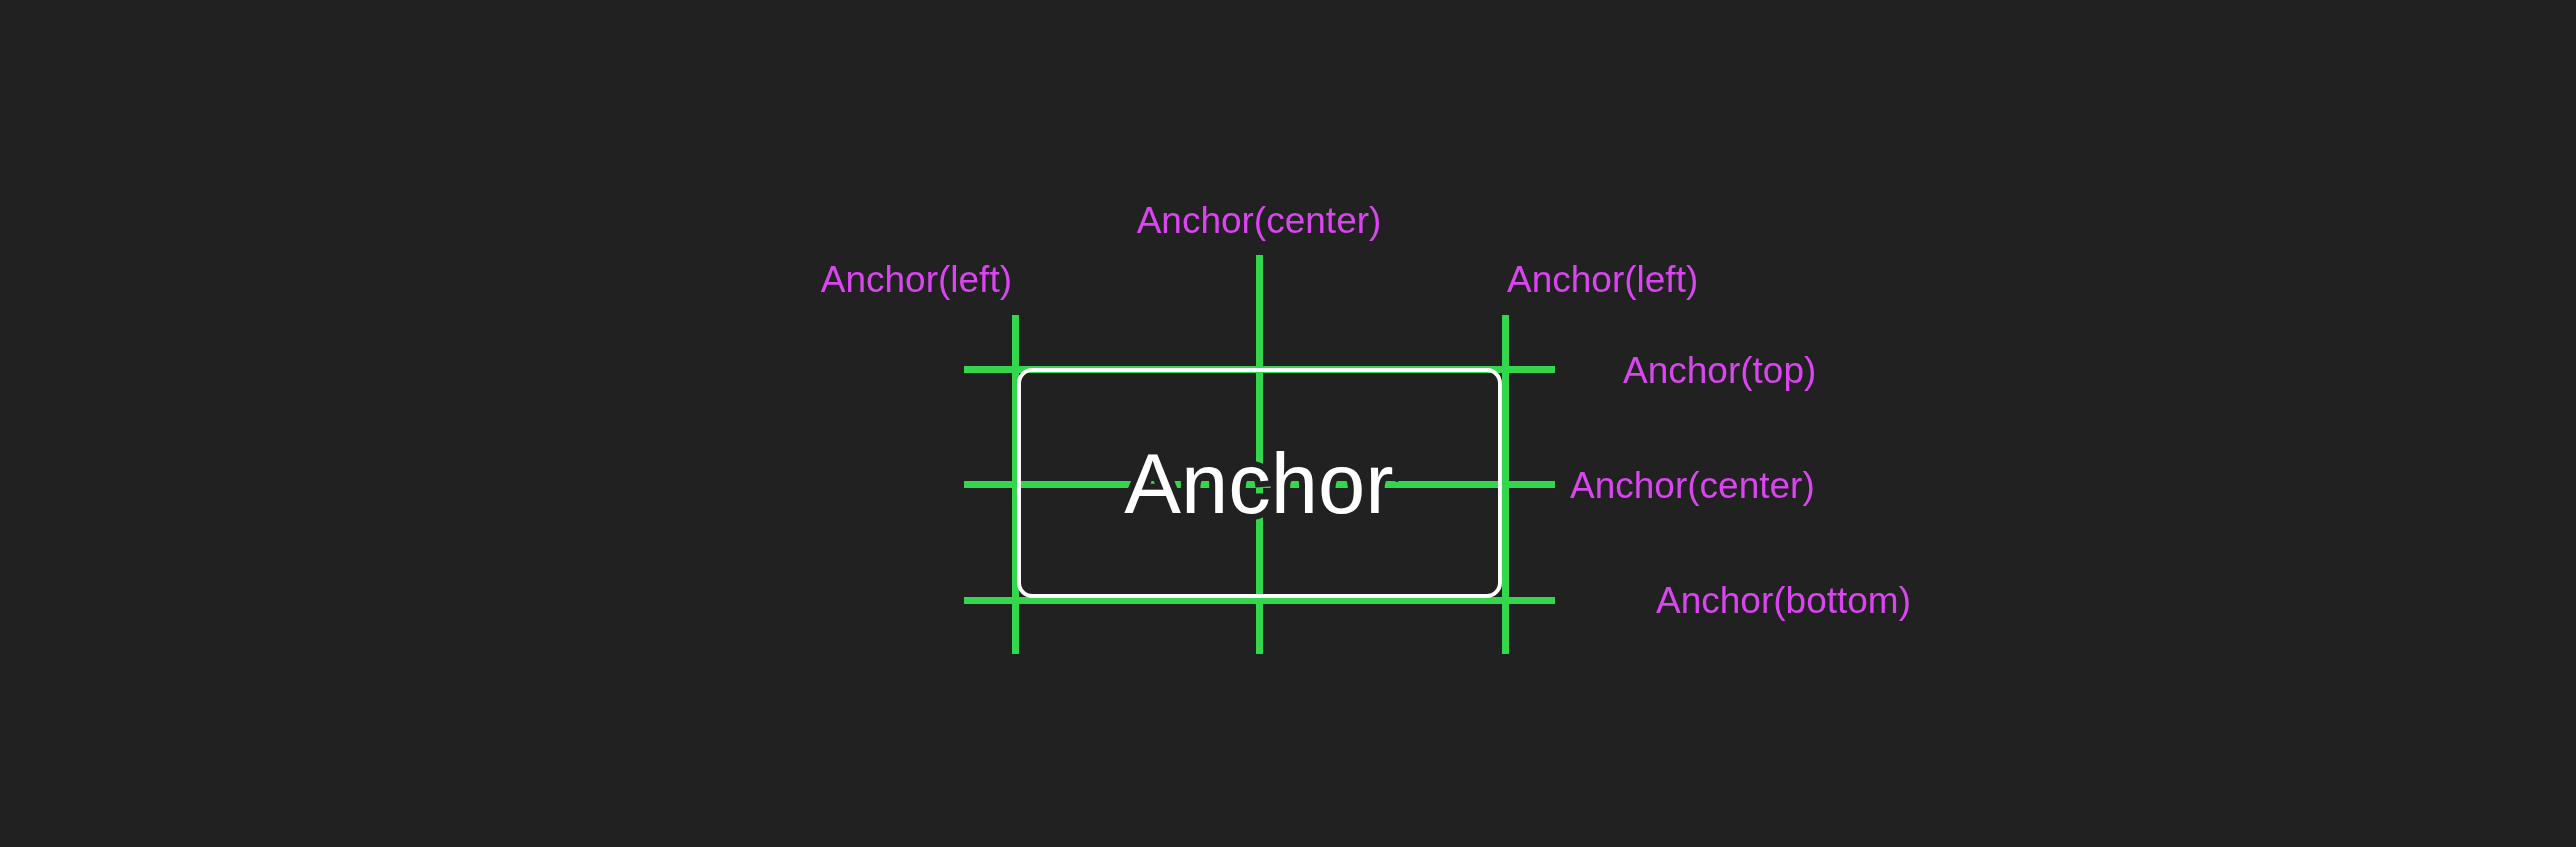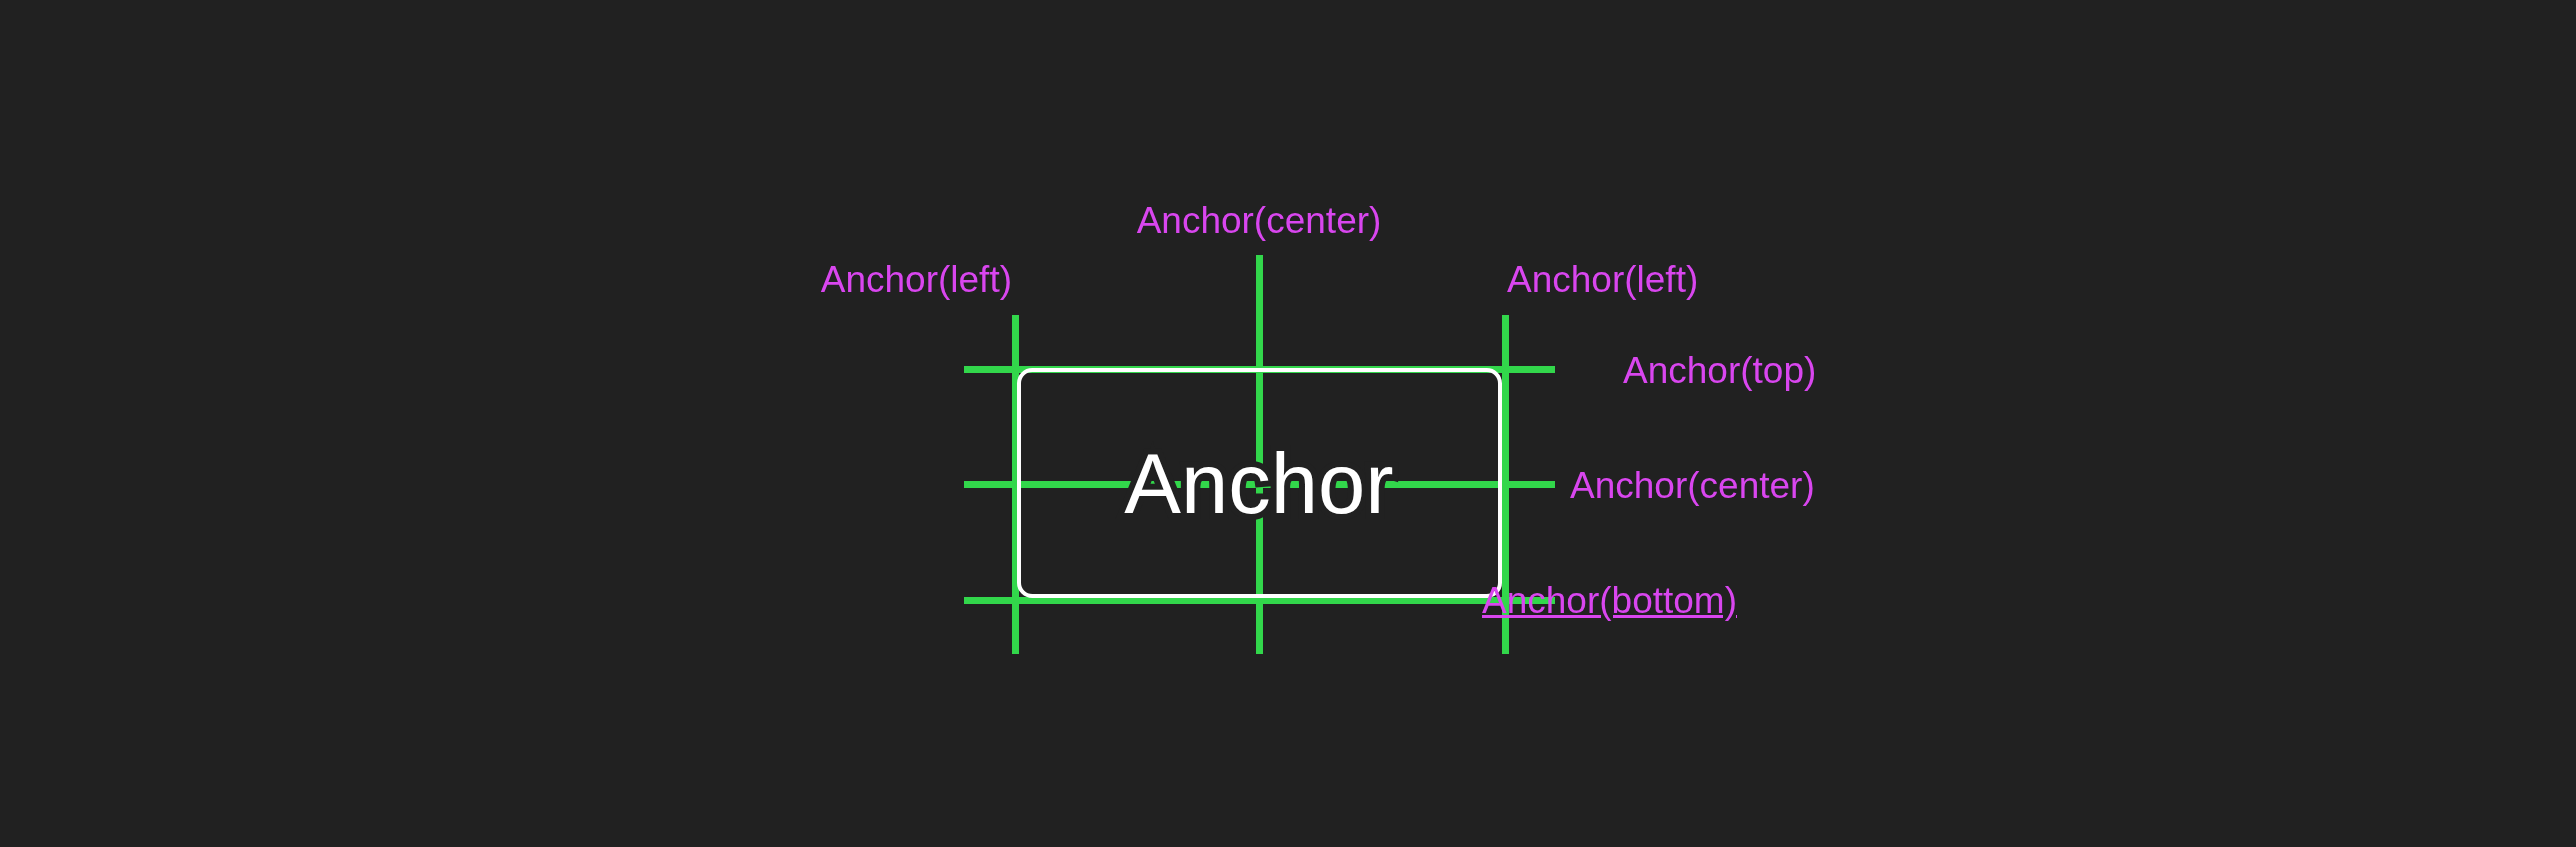--- a/index.html
+++ b/index.html
@@ -28,14 +28,14 @@
 
 <div class="bigbg">Anchor</div>
 <div class="big">Anchor</div>
 
 <div class="lbl" style="left:1259px;top:202px;transform:translateX(-50%);">Anchor(center)</div>
 <div class="lbl" style="right:1564px;top:261px;">Anchor(left)</div>
 <div class="lbl" style="left:1507px;top:261px;">Anchor(left)</div>
 
 <div class="lbl" style="left:1623px;top:352px;">Anchor(top)</div>
 <div class="lbl" style="left:1570px;top:467px;">Anchor(center)</div>
-<div class="lbl" style="left:1482px;top:582px;text-decoration:underline;">Anchor(bottom)</div>
+<div class="lbl" style="left:1656px;top:582px;">Anchor(bottom)</div>
 
 
 </body></html>

